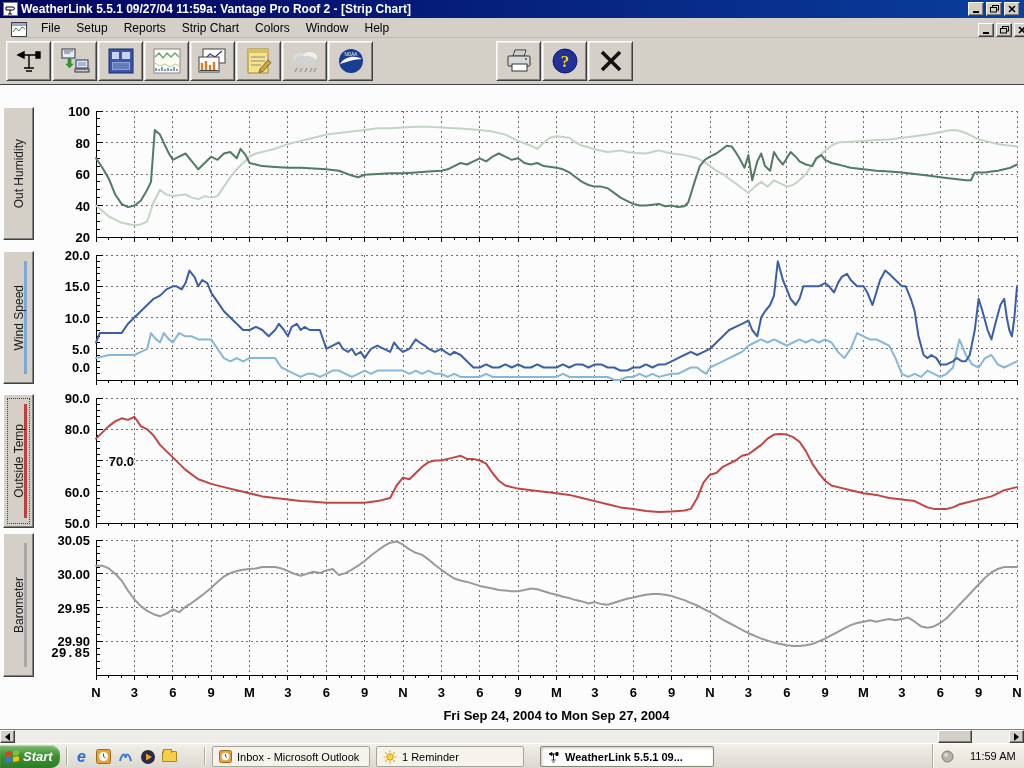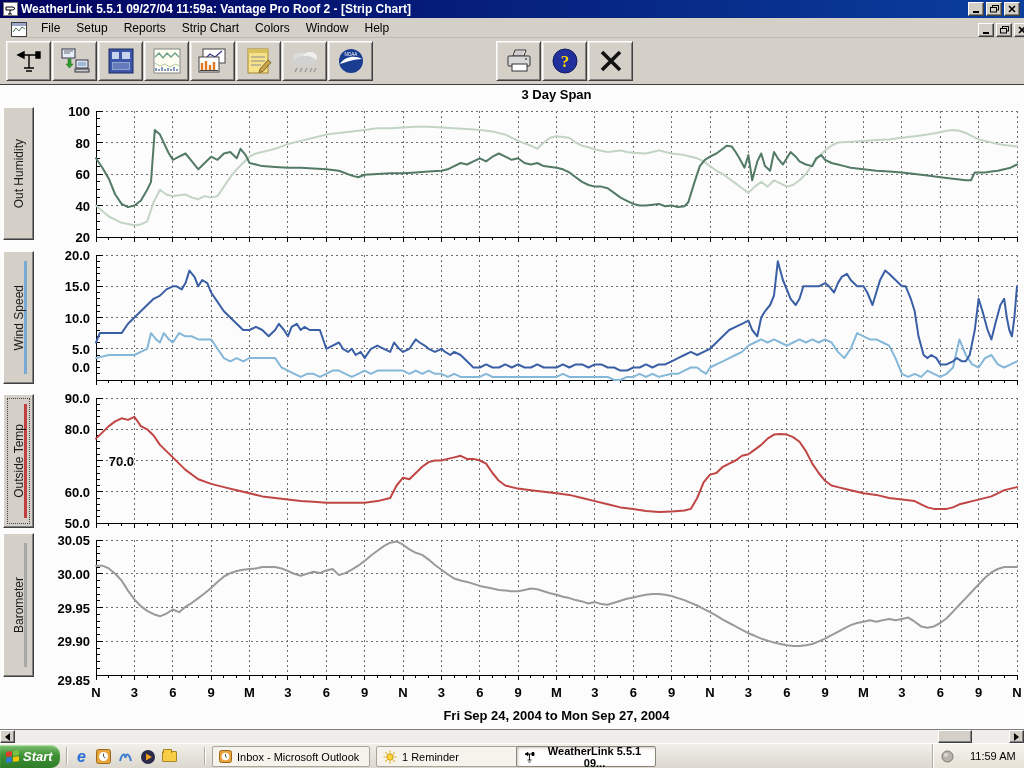--- a/index.html
+++ b/index.html
@@ -242,21 +242,20 @@
         </svg>
     </button>
     <button class="tbtn">
       <svg width="28" height="26">
           <path d="M5 4 L23 22 M23 4 L5 22" stroke="#111" stroke-width="3.6"></path>
         </svg>
     </button>
   </div>
 
   <div class="chart-area">
-    <div class="chart-title">3 Day Span</div>
     <div id="chart-canvas" style="position:absolute;inset:0;">
         <div class="side-btn" style="top: 22px; height: 133px;">
           <span class="side-btn-label">Out Humidity</span>
         </div>
         <div class="ytick" style="top: 19px;">100</div>
         <div class="ytick" style="top: 50.5px;">80</div>
         <div class="ytick" style="top: 82px;">60</div>
         <div class="ytick" style="top: 113.5px;">40</div>
         <div class="ytick" style="top: 145px;">20</div>
         <svg width="923" height="135" class="panel-svg" style="top: 26px;">
@@ -657,21 +656,21 @@
           <polyline points="0.0,40.6 6.4,34.4 12.8,28.1 19.2,23.4 25.6,20.3 32.0,21.9 38.4,18.8 44.8,28.1 51.2,31.3 57.6,37.5 64.0,46.9 70.4,53.1 76.8,59.4 89.5,71.9 102.3,81.3 115.1,85.9 127.9,89.1 140.7,92.2 153.5,95.3 166.3,98.4 179.1,100.0 191.9,101.6 204.7,103.1 217.5,103.8 230.3,104.7 243.0,104.7 255.8,104.7 268.6,104.7 281.4,103.1 294.2,100.0 300.6,87.5 307.0,79.7 313.4,81.3 319.8,75.0 326.2,68.8 332.6,64.1 339.0,62.5 345.4,62.5 351.8,60.9 358.2,59.4 364.6,57.8 371.0,60.9 377.4,60.9 383.8,62.5 390.1,65.6 396.5,75.0 402.9,82.8 409.3,87.5 422.1,90.6 434.9,92.2 447.7,93.8 460.5,95.3 473.3,96.9 486.1,100.0 498.9,103.1 511.7,106.3 524.5,109.4 537.3,110.9 550.0,113.1 562.8,114.1 575.6,113.4 588.4,112.5 594.8,110.9 601.2,100.0 607.6,84.4 614.0,76.6 620.4,75.0 626.8,68.8 633.2,65.6 639.6,62.5 646.0,57.8 652.4,56.3 658.8,51.6 665.2,46.9 671.6,40.6 678.0,36.6 684.4,35.9 690.8,36.6 697.1,39.1 703.5,43.8 709.9,53.1 716.3,65.6 722.7,75.0 729.1,82.8 735.5,87.5 741.9,89.1 754.7,92.2 767.5,95.3 780.3,96.9 793.1,100.0 805.9,101.6 818.7,103.1 825.1,106.3 831.5,109.4 837.9,110.9 844.3,110.9 850.6,110.9 857.0,109.4 863.4,106.3 869.8,104.7 876.2,103.1 882.6,101.6 895.4,98.4 901.8,95.3 908.2,92.2 914.6,90.6 921.0,89.1" fill="none" stroke="#c04545" stroke-width="2" stroke-linejoin="round" stroke-linecap="round"></polyline>
         </svg>
         <div class="side-btn" style="top: 448px; height: 144px;">
           <span class="side-stripe" style="background: rgb(168, 168, 168);"></span>
           <span class="side-btn-label">Barometer</span>
         </div>
         <div class="ytick" style="top: 448px;">30.05</div>
         <div class="ytick" style="top: 481.75px;">30.00</div>
         <div class="ytick" style="top: 515.5px;">29.95</div>
         <div class="ytick" style="top: 549.25px;">29.90</div>
-        <div class="ytick" style="top: 588px;">29.85</div>
+        <div class="ytick" style="top: 561px; font-family: Liberation Mono, monospace;">29.85</div>
         <svg width="923" height="144" class="panel-svg" style="top: 455px;">
           <line x1="0" y1="0" x2="921" y2="0" class="grid"></line>
           <line x1="0" y1="33.7500000000006" x2="921" y2="33.7500000000006" class="grid"></line>
           <line x1="0" y1="67.5000000000012" x2="921" y2="67.5000000000012" class="grid"></line>
           <line x1="0" y1="101.2500000000018" x2="921" y2="101.2500000000018" class="grid"></line>
           <line x1="38.375" y1="0" x2="38.375" y2="135" class="grid"></line>
           <line x1="76.75" y1="0" x2="76.75" y2="135" class="grid"></line>
           <line x1="115.125" y1="0" x2="115.125" y2="135" class="grid"></line>
           <line x1="153.5" y1="0" x2="153.5" y2="135" class="grid"></line>
           <line x1="191.875" y1="0" x2="191.875" y2="135" class="grid"></line>
@@ -878,21 +877,21 @@
         </svg>
       <span>Inbox - Microsoft Outlook</span>
     </button>
     <button class="taskbtn" style="left:376px;width:148px">
       <svg width="14" height="14">
           <circle cx="7" cy="7" r="3.2" fill="#ffd23a" stroke="#c89a10"></circle>
           <path d="M7 0.5 v2 M7 11.5 v2 M0.5 7 h2 M11.5 7 h2 M2.4 2.4 l1.4 1.4 M10.2 10.2 l1.4 1.4 M11.6 2.4 l-1.4 1.4 M3.8 10.2 l-1.4 1.4" stroke="#e0a818" stroke-width="1.2"></path>
         </svg>
       <span>1 Reminder</span>
     </button>
-    <button class="taskbtn active" style="left:516px;width:140px">
+    <button class="taskbtn active" style="left:540px;width:174px">
       <svg width="13" height="13">
           <path d="M2 4 l3 -1.5 v3 z M5 4 h6 M9 2.5 h2 v3 h-2 z M6.5 4 v6 M4.5 10 h4 M5.5 12 h2" stroke="#000" stroke-width="0.9" fill="#000"></path>
         </svg>
       <span>WeatherLink 5.5.1  09...</span>
     </button>
 
     <span class="tray">
       <svg width="13" height="13">
           <circle cx="6.5" cy="6.5" r="5.5" fill="#b8b4ac" stroke="#7a766e"></circle>
           <circle cx="5" cy="5" r="2" fill="#dcd8d0"></circle>

